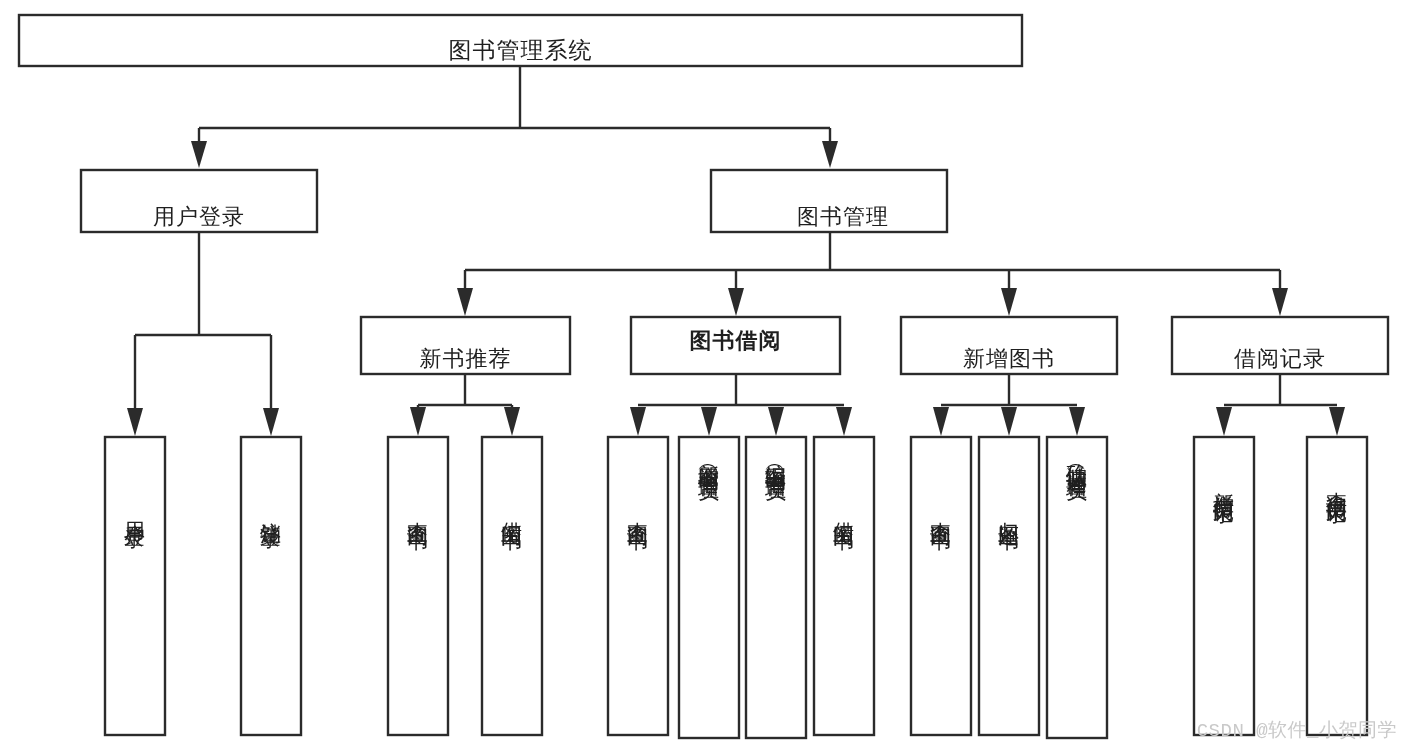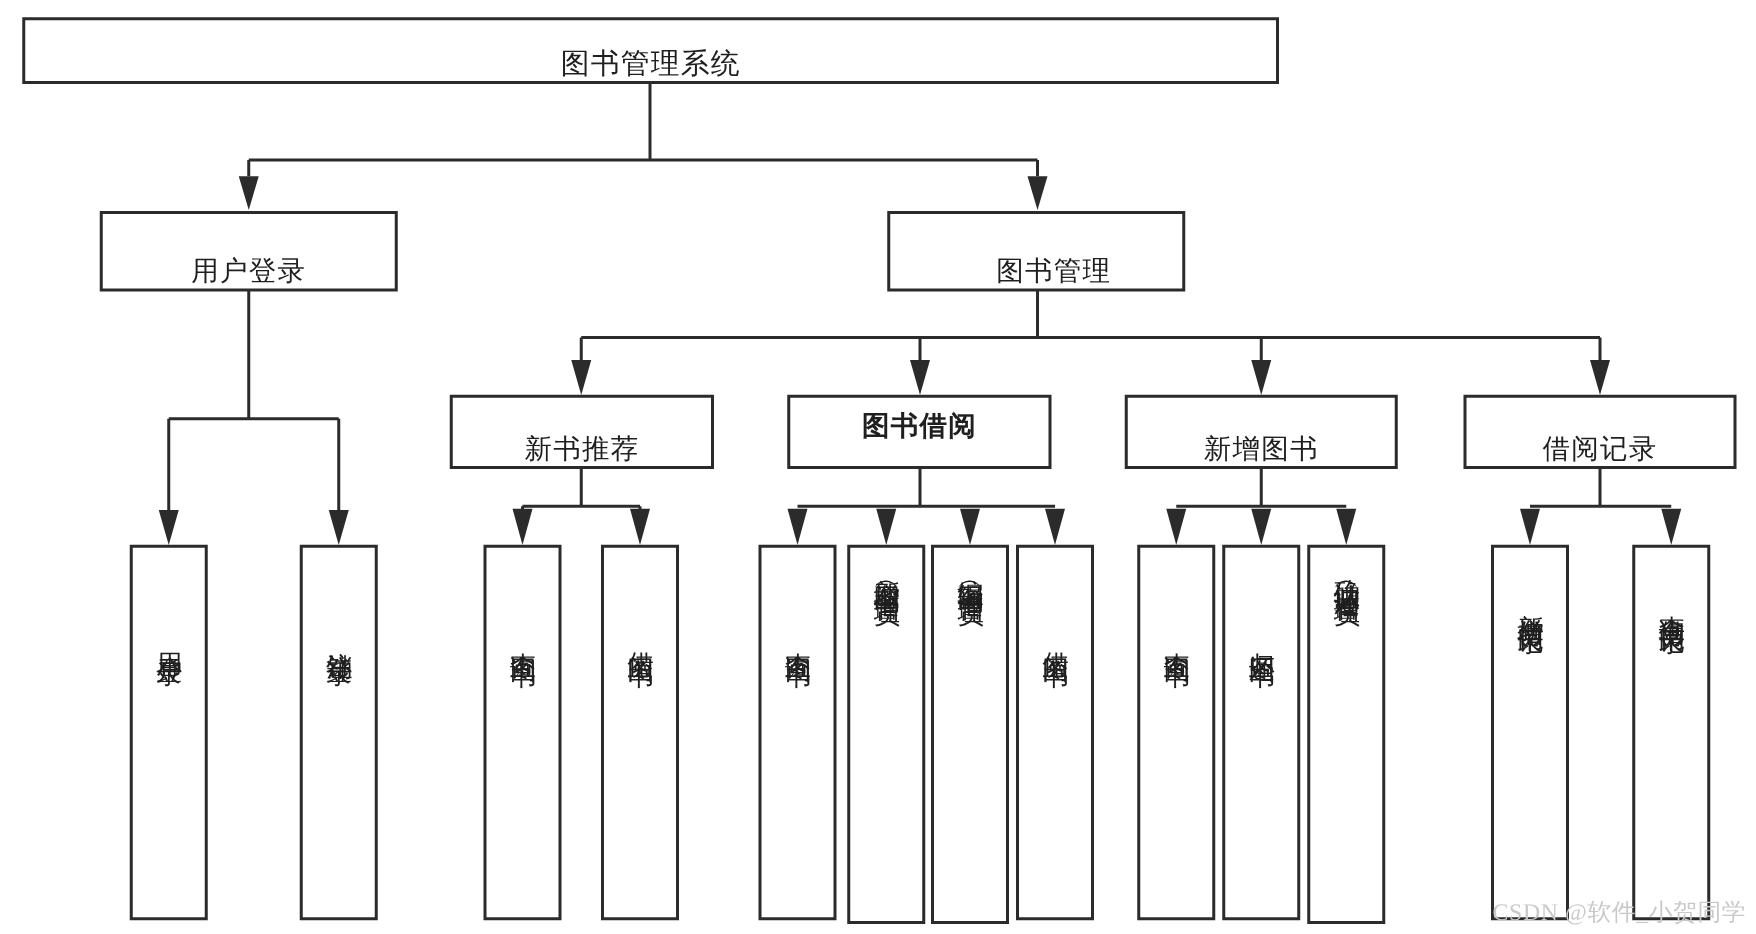--- a/index.html
+++ b/index.html
@@ -73,21 +73,21 @@
     white-space: nowrap;
     letter-spacing: 1px;
   }
   .title-text {
     font-size: 23px;
   }
   .watermark {
     position: absolute;
     right: 8px;
     bottom: 4px;
-    font-family: Liberation Serif, serif;
+    font-family: Liberation Mono, monospace;
     font-size: 19px;
     color: #c9c9c9;
     white-space: nowrap;
     letter-spacing: 0.5px;
     pointer-events: none;
   }
 </style>
 </head>
 <body>
 

